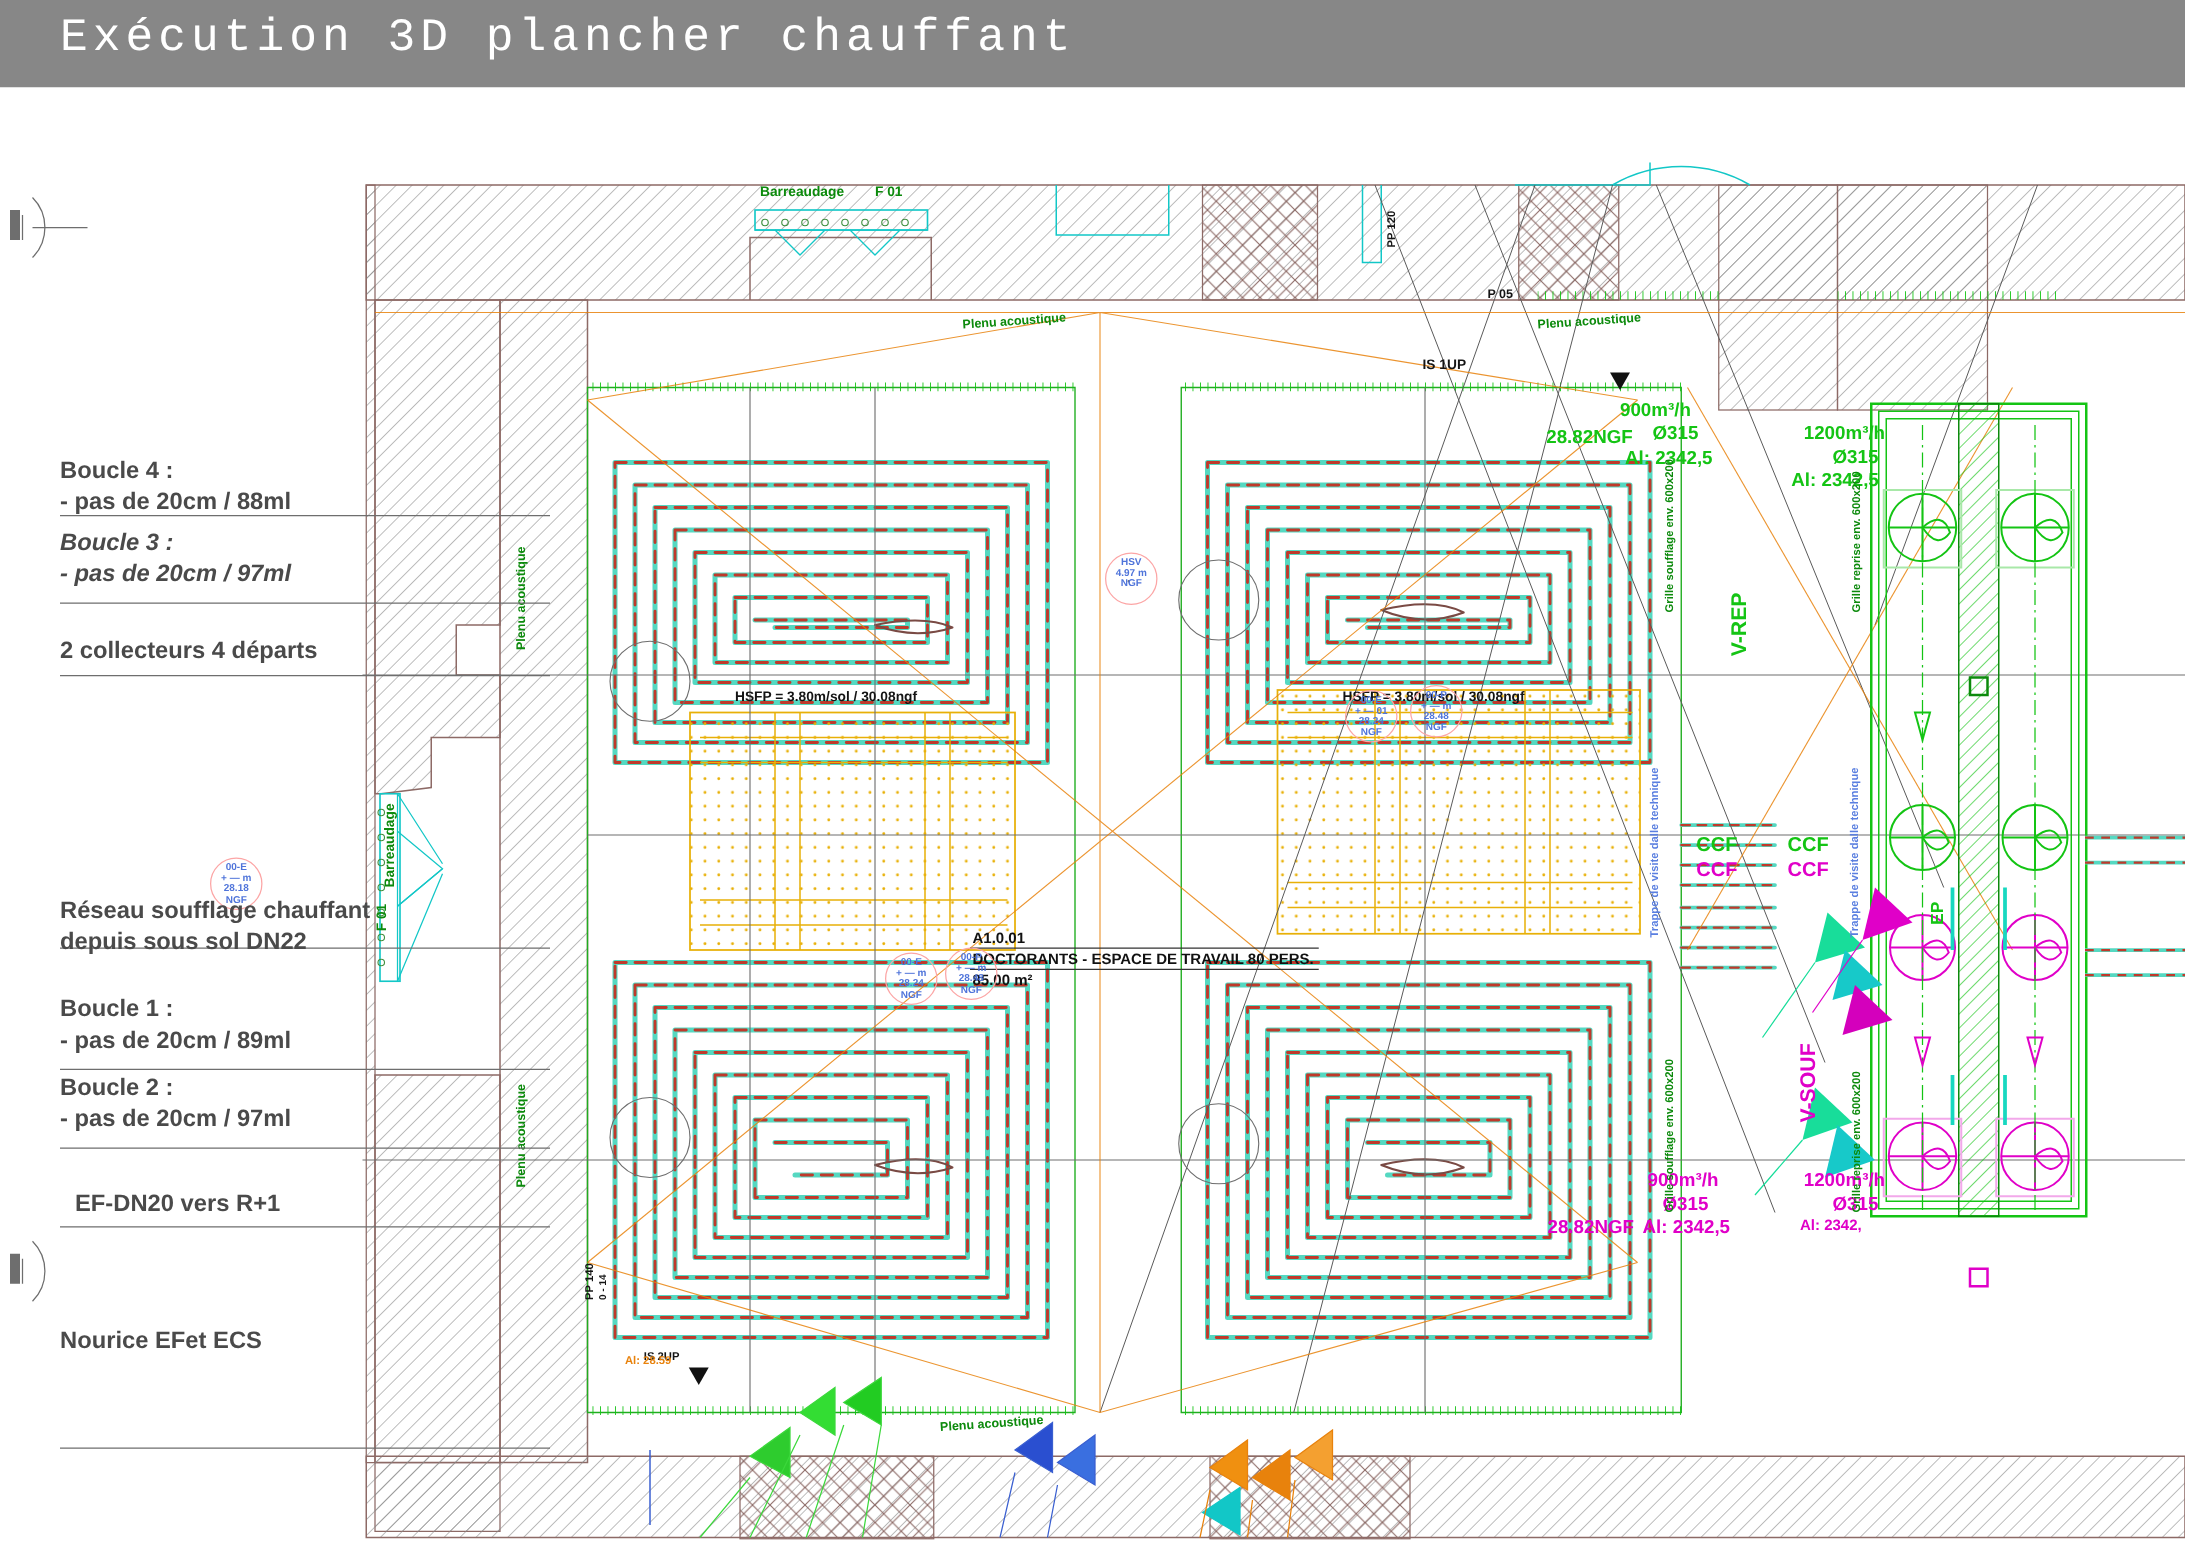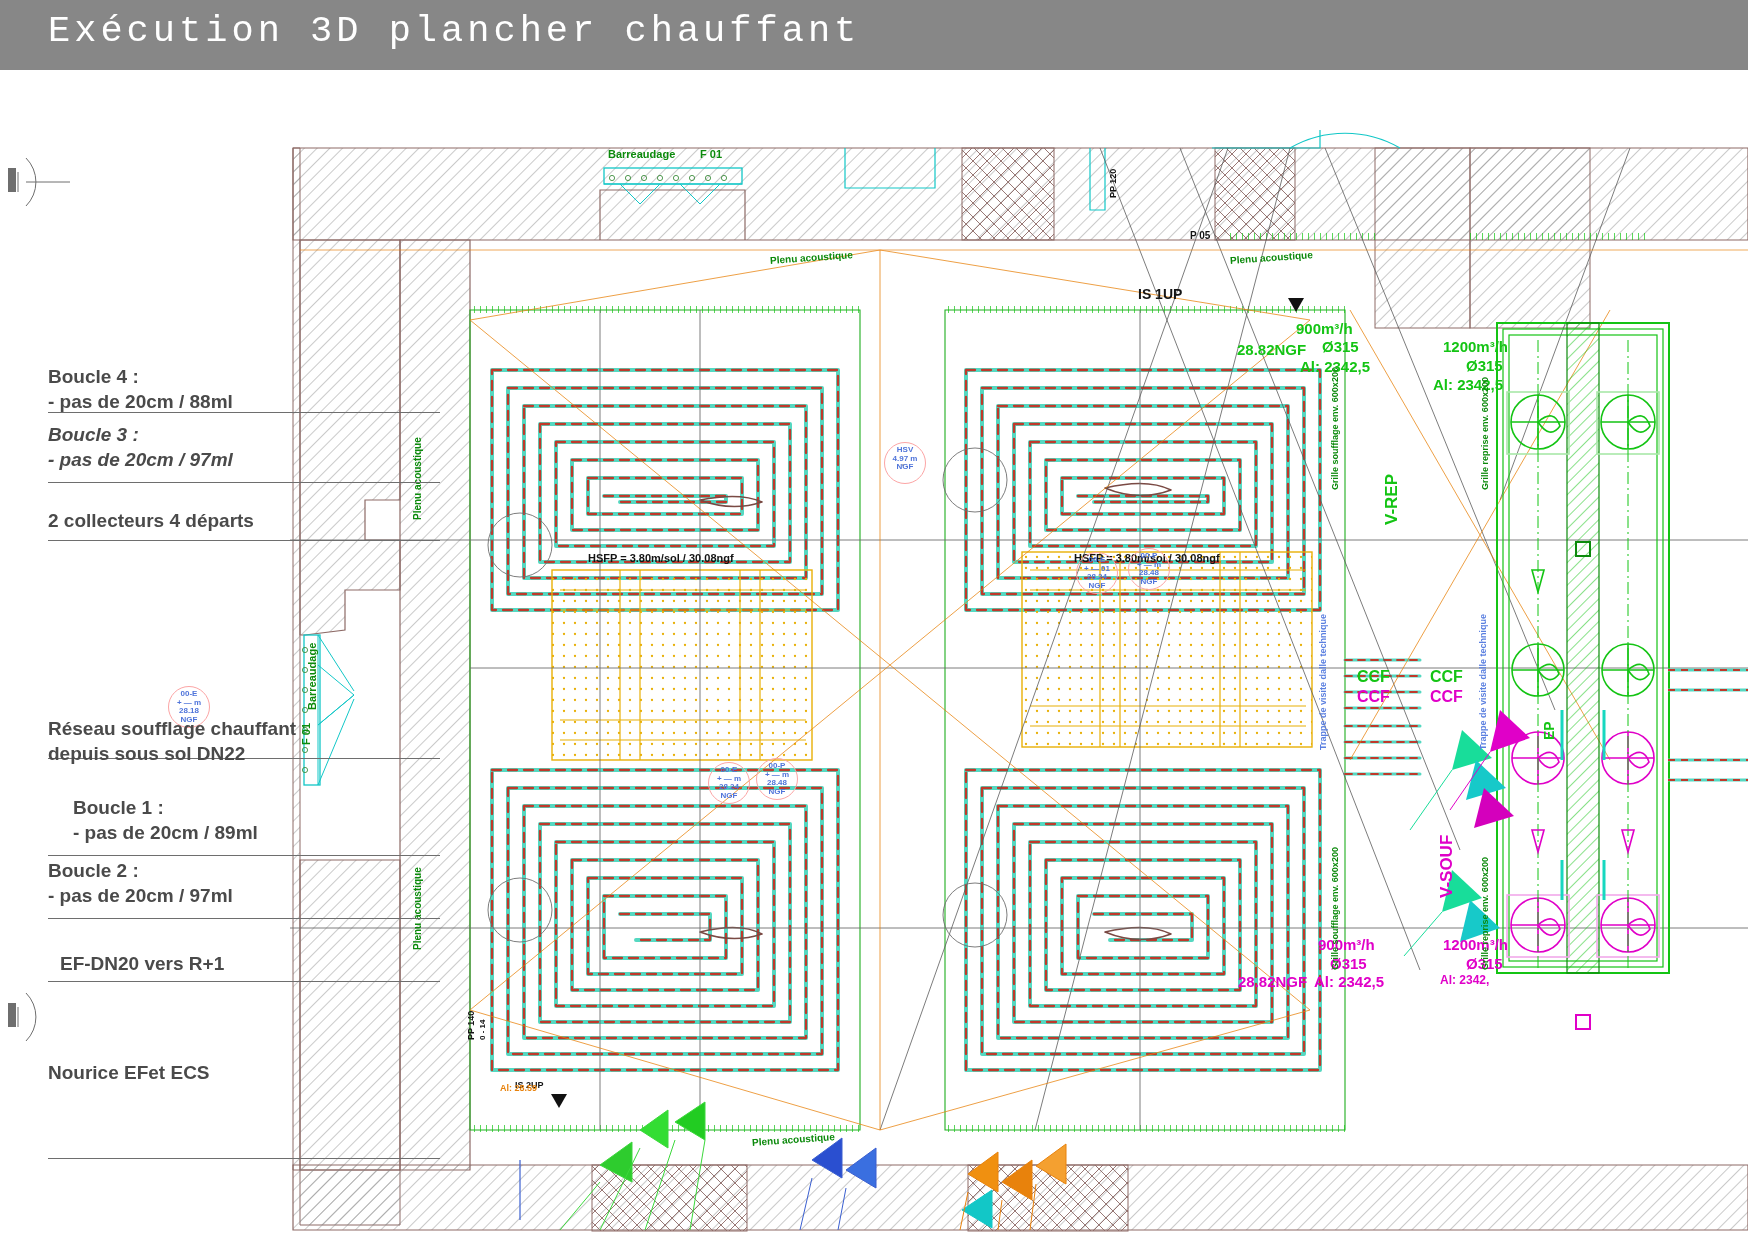--- a/index.html
+++ b/index.html
@@ -422,29 +422,34 @@
 <div class="cadtxt grn-d vert" style="left:300px;top:675px;font-size:11px;transform:rotate(-90deg);">F 01</div>
 
 <div class="cadtxt grn-d" style="left:770px;top:182px;font-size:10px;transform:rotate(-4deg);">Plenu acoustique</div>
 <div class="cadtxt grn-d" style="left:752px;top:1064px;font-size:10px;transform:rotate(-4deg);">Plenu acoustique</div>
 <div class="cadtxt grn-d vert" style="left:412px;top:450px;font-size:10px;transform:rotate(-90deg);">Plenu acoustique</div>
 <div class="cadtxt grn-d vert" style="left:412px;top:880px;font-size:10px;transform:rotate(-90deg);">Plenu acoustique</div>
 <div class="cadtxt grn-d" style="left:1230px;top:182px;font-size:10px;transform:rotate(-4deg);">Plenu acoustique</div>
 
 <div class="cadtxt blk" style="left:1108px;top:128px;font-size:9px;transform:rotate(-90deg);transform-origin:0 0;">PP 120</div>
 <div class="cadtxt blk" style="left:1190px;top:160px;font-size:10px;">P 05</div>
-<div class="cadtxt blk" style="left:1138px;top:216px;font-size:14px;">IS 1UP</div>
+<div class="cadtxt blk" style="left:1138px;top:216px;font-size:11px;">IS 1UP</div>
 <div class="cadtxt blk" style="left:515px;top:1010px;font-size:9px;">IS 2UP</div>
 <div class="cadtxt blk" style="left:466px;top:970px;font-size:9px;transform:rotate(-90deg);transform-origin:0 0;">PP 140</div>
 <div class="cadtxt blk" style="left:478px;top:970px;font-size:8px;transform:rotate(-90deg);transform-origin:0 0;">0 - 14</div>
 <div class="cadtxt" style="left:500px;top:1013px;font-size:9px;color:#e8820c;font-weight:bold;">Al: 28.59</div>
 
 <div class="cadtxt blk" style="left:588px;top:482px;font-size:11px;">HSFP = 3.80m/sol / 30.08ngf</div>
 <div class="cadtxt blk" style="left:1074px;top:482px;font-size:11px;">HSFP = 3.80m/sol / 30.08ngf</div>
 
+<div id="room-stamp" style="left:776px;top:672px;font-size:12px;">
+  <div>A1.0.01</div>
+  <div>DOCTORANTS - ESPACE DE TRAVAIL 80 PERS.</div>
+  <div style="border-bottom:none;">85.00 m²</div>
+</div>
 
 <div class="cadtxt grn" style="left:1296px;top:250px;font-size:15px;">900m³/h</div>
 <div class="cadtxt grn" style="left:1322px;top:268px;font-size:15px;">Ø315</div>
 <div class="cadtxt grn" style="left:1300px;top:288px;font-size:15px;">Al: 2342,5</div>
 <div class="cadtxt grn" style="left:1237px;top:271px;font-size:15px;">28.82NGF</div>
 
 <div class="cadtxt grn" style="left:1443px;top:268px;font-size:15px;">1200m³/h</div>
 <div class="cadtxt grn" style="left:1466px;top:287px;font-size:15px;">Ø315</div>
 <div class="cadtxt grn" style="left:1433px;top:306px;font-size:15px;">Al: 2342,5</div>
 
@@ -529,21 +534,21 @@
   <span>Boucle 3 :</span>
   <span class="l2">- pas de 20cm / 97ml</span>
 </div>
 <div class="anno" style="left:48px;top:508px;text-align:center;">
   <span>2 collecteurs 4 départs</span>
 </div>
 <div class="anno" style="left:48px;top:716px;">
   <span>Réseau soufflage chauffant</span>
   <span class="l2">depuis sous sol DN22</span>
 </div>
-<div class="anno" style="left:48px;top:795px;margin-left:25px;">
+<div class="anno" style="left:48px;top:795px;">
   <span>Boucle 1 :</span>
   <span class="l2">- pas de 20cm / 89ml</span>
 </div>
 <div class="anno" style="left:48px;top:858px;">
   <span>Boucle 2 :</span>
   <span class="l2">- pas de 20cm / 97ml</span>
 </div>
 <div class="anno" style="left:60px;top:951px;">
   <span>EF-DN20 vers R+1</span>
 </div>

